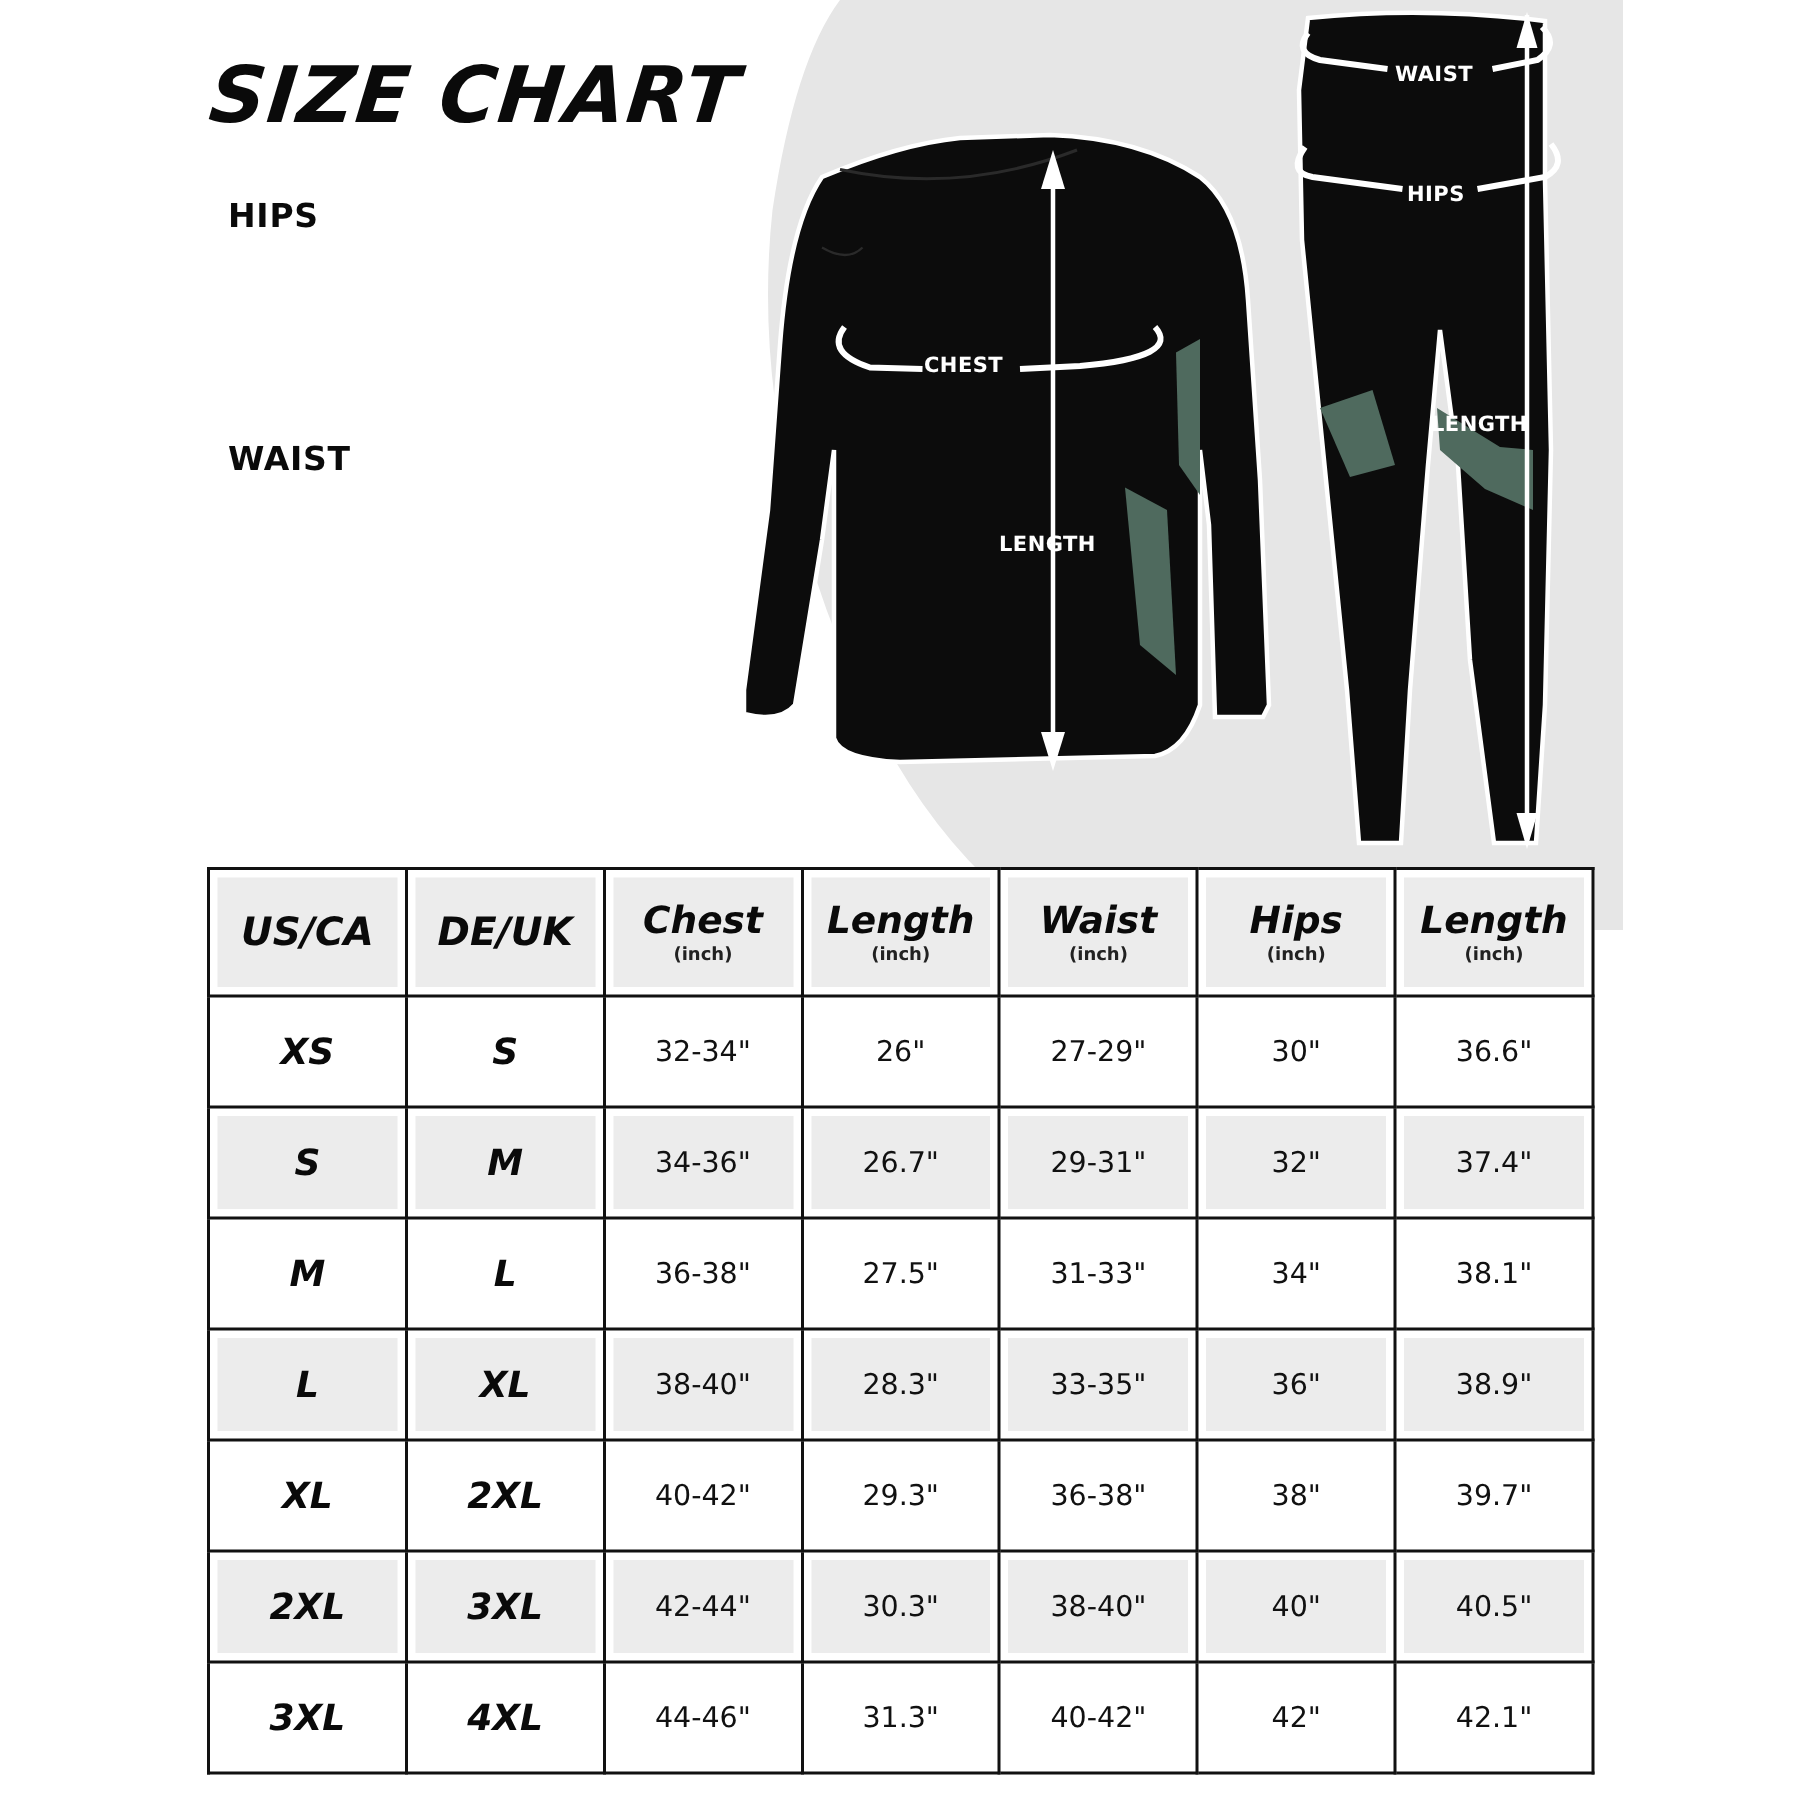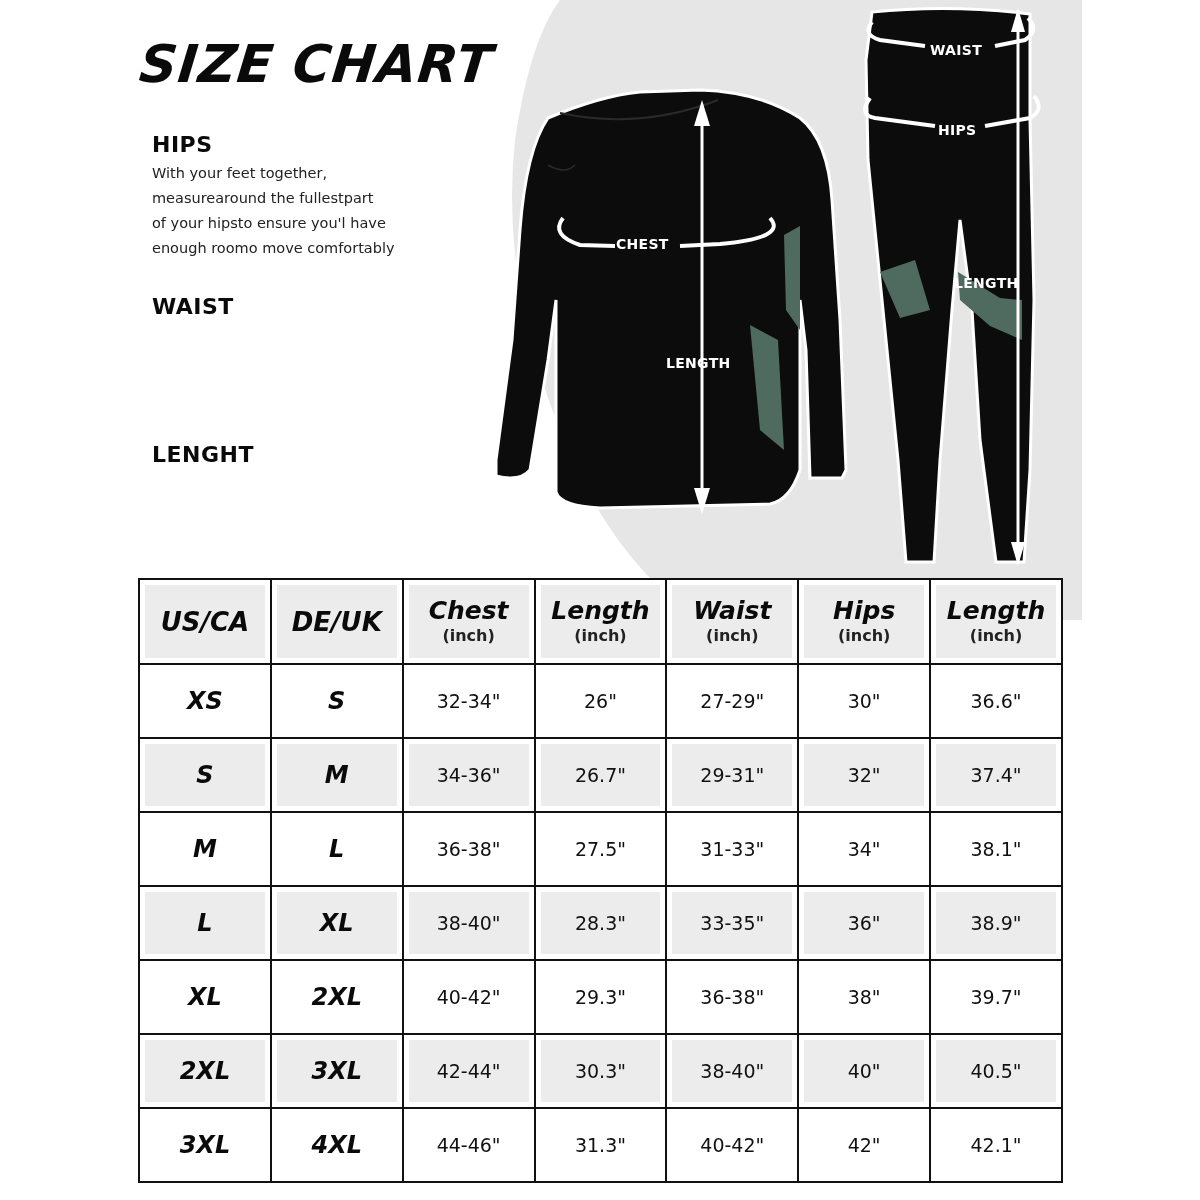--- a/index.html
+++ b/index.html
@@ -48,50 +48,43 @@
   .cell-inner {
     position: absolute; inset: 5px; display: flex; flex-direction: column;
     align-items: center; justify-content: center;
   }
   .shade .cell-inner, thead .cell-inner { background: #ececec; }
   .hdr-main {
     font-family: "DejaVu Sans", sans-serif; font-weight: 700; font-style: italic;
     font-size: 25px; color: #0a0a0a; line-height: 1;
   }
   .hdr-main.big { font-size: 26px; }
-  .hdr-unit { font-family: "DejaVu Sans", sans-serif; font-size: 16px; color: #222; margin-top: 3px; text-align: right; }
+  .hdr-unit { font-family: "DejaVu Sans", sans-serif; font-size: 12px; color: #222; margin-top: 3px; text-align: right; }
   .size-cell {
     font-family: "DejaVu Sans", sans-serif; font-weight: 700; font-style: italic;
     font-size: 24px; color: #0a0a0a;
   }
   .val-cell { font-family: "DejaVu Sans", sans-serif; font-size: 19px; color: #111; }
 </style>
 </head>
 <body>
 
 <svg class="bg-shape" viewBox="0 0 1200 1200">
   <path d="M560 0 L1082 0 L1082 620 L700 620 Q610 560 560 430 Q500 280 515 140 Q530 40 560 0 Z" fill="#e6e6e6"></path>
 </svg>
 
 <div class="title">SIZE CHART</div>
 
 <div class="guide g-hips">
   <h3>HIPS</h3>
-  <p>
-    <span>With your feet together,</span><br>
-    <span>measurearound the fullestpart</span><br>
-    <span>of your hipsto ensure you'l have</span><br>
-    <span>enough roomo move comfortably</span>
-  </p>
 </div>
 <div class="guide g-waist">
   <h3>WAIST</h3>
 </div>
 <div class="guide g-length">
-  <h3>LENGHT</h3>
 </div>
 
 <svg class="garments" viewBox="0 0 1200 600">
 
   <g>
     <path d="M548 118 Q600 96 640 92 L700 90 Q760 92 800 118 Q828 140 832 200 L840 320 L846 470 L842 478 L810 478 L806 350 L800 300 L800 470 Q790 500 770 504 L600 508 Q560 506 556 492 L556 300 L548 360 L530 470 Q520 482 496 476 L496 460 L512 340 L520 230 Q526 150 548 118 Z" fill="#0c0c0c" stroke="#ffffff" stroke-width="3"></path>
     <path d="M784 235 L800 226 L800 330 L786 310 Z" fill="#4f6a5e"></path>
     <path d="M750 325 L778 340 L784 450 L760 430 Z" fill="#4f6a5e"></path>
     <path d="M560 113 Q640 130 718 100" stroke="#2a2a2a" stroke-width="2" fill="none"></path>
     <path d="M548 165 Q565 175 575 165" stroke="#2a2a2a" stroke-width="1.5" fill="none"></path>

